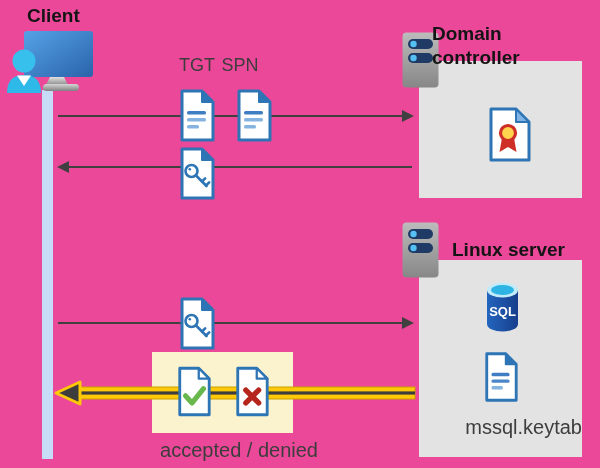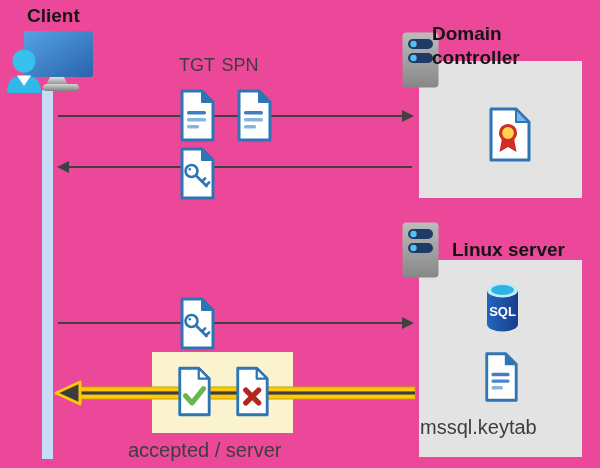--- a/index.html
+++ b/index.html
@@ -11,21 +11,21 @@
   .dc-box{left:419px;top:61px;width:163px;height:137px;}
   .linux-box{left:419px;top:260px;width:163px;height:197px;}
   .timeline{position:absolute;left:42px;top:90px;width:11px;height:369px;background:#C7DCF7;z-index:2;}
   .hline{position:absolute;height:2px;background:#404040;z-index:3;}
   .tri-right{position:absolute;width:0;height:0;border-top:6px solid transparent;
     border-bottom:6px solid transparent;border-left:12px solid #404040;z-index:3;}
   .tri-left{position:absolute;width:0;height:0;border-top:6px solid transparent;
     border-bottom:6px solid transparent;border-right:12px solid #404040;z-index:3;}
   .label-bold{position:absolute;font-weight:bold;font-size:19px;line-height:24px;color:#141414;z-index:6;}
   .small-label{position:absolute;font-size:18px;color:#3D3D3D;text-align:center;z-index:6;}
-  .mid-label{position:absolute;font-size:20px;color:#3D3D3D;text-align:left;z-index:6;}
+  .mid-label{position:absolute;font-size:20px;color:#3D3D3D;text-align:right;z-index:6;}
   .icon{position:absolute;z-index:5;}
   .highlight-box{position:absolute;left:152px;top:352px;width:141px;height:81px;background:#FBF3CE;z-index:3;}
   .yellow-arrow{position:absolute;left:50px;top:378px;z-index:4;}
   svg{display:block;}
 </style>
 </head>
 <body>
 
 <div class="canvas">
 
@@ -185,15 +185,15 @@
 
   <svg class="icon" style="left:233px;top:366px;" width="38" height="51" viewBox="0 0 40 53">
     <path d="M5 2 H25 L36 13 V51 H5 Z" fill="#FFFFFF" stroke="#2E75B6" stroke-width="3" stroke-linejoin="round"></path>
     <path d="M25 2 L36 13 H25 Z" fill="#FFFFFF" stroke="#2E75B6" stroke-width="2.4" stroke-linejoin="round"></path>
     <g stroke="#B5251C" stroke-width="5.6" stroke-linecap="round">
       <path d="M13.5 25 L27 38.5"></path>
       <path d="M27 25 L13.5 38.5"></path>
     </g>
   </svg>
 
-  <div class="mid-label" style="left:128px;top:439px;width:190px;">accepted / server</div>
+  <div class="mid-label" style="left:128px;top:439px;width:190px;">accepted / denied</div>
 
 </div>
 
 </body></html>

